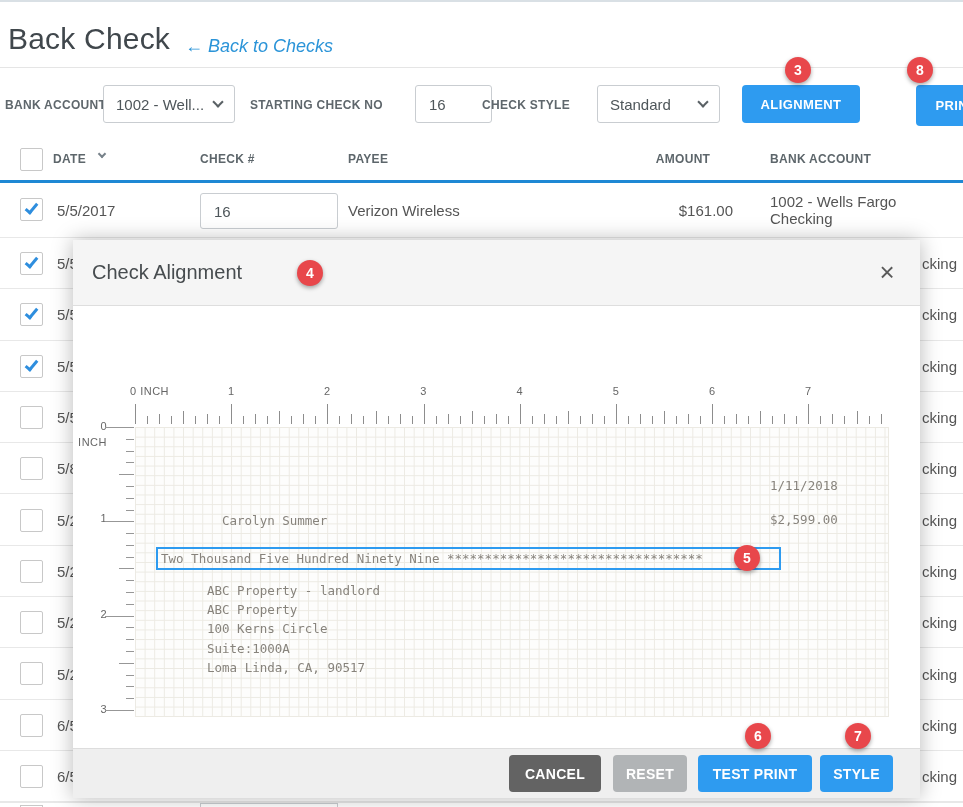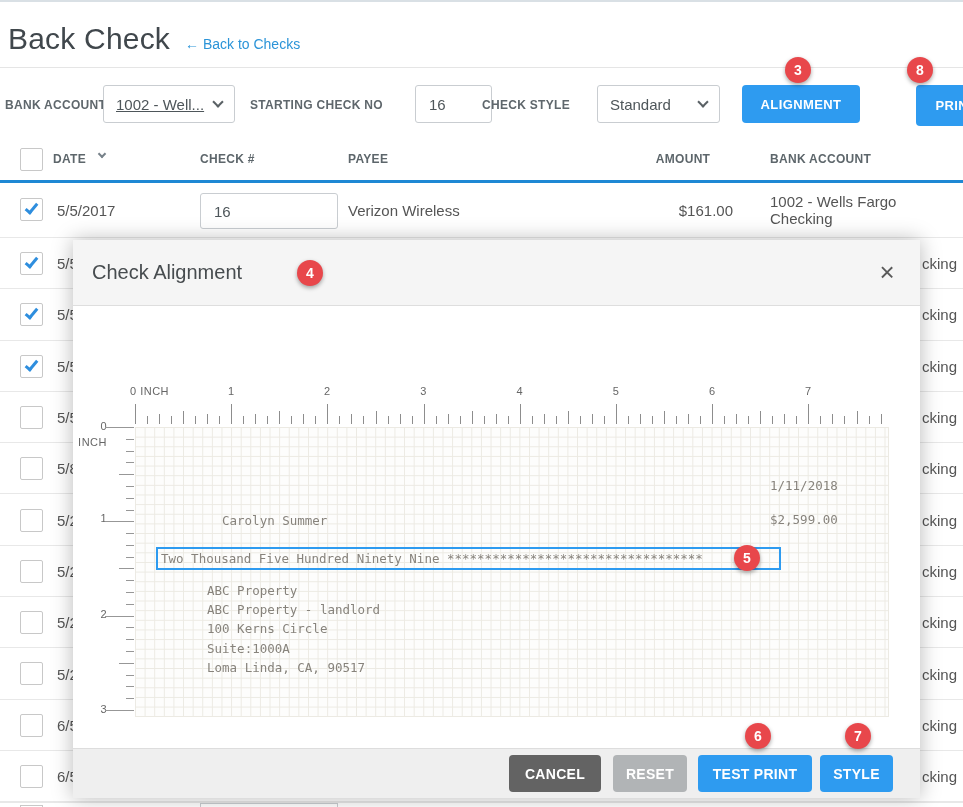--- a/index.html
+++ b/index.html
@@ -10,21 +10,21 @@
   html,body{margin:0;padding:0;}
   body{
     width:963px;height:807px;position:relative;overflow:hidden;background:#fff;
     font-family:"Liberation Sans",sans-serif;color:#555;
   }
   .abs{position:absolute;}
   
   .top-hairline{left:0;top:0;width:963px;height:2px;background:#d9e0e5;}
   
   .page-title{left:8px;top:22px;font-size:30px;color:#40474c;letter-spacing:.2px;}
-  .back-link{left:185px;top:36px;font-size:14px;color:var(--link);cursor:pointer;}
+  .back-link{left:185px;top:36px;font-size:18px;color:var(--link);cursor:pointer;font-style:italic;}
   .hdr-sep{left:0;top:67px;width:963px;height:1px;background:#e5e5e5;}
   
   .lbl{font-size:12px;color:#5f676c;font-weight:700;letter-spacing:.3px;}
   .ctrl{height:38px;border:1px solid #c9cdd1;border-radius:3px;background:#fff;
         font-size:15px;color:#4e565a;display:flex;align-items:center;padding:0 12px;}
   .chev{width:8px;height:8px;border-right:2px solid #5a6165;border-bottom:2px solid #5a6165;
         transform:rotate(45deg);margin-top:-4px;}
   .btn-primary{background:var(--accent);color:#fff;font-weight:700;font-size:13px;
         border-radius:4px;display:flex;align-items:center;justify-content:center;
         letter-spacing:.4px;cursor:pointer;}
@@ -87,21 +87,21 @@
 </head>
 <body>
 
 <div class="abs top-hairline"></div>
 
 <div class="abs page-title">Back Check</div>
 <div class="abs back-link">← Back to Checks</div>
 <div class="abs hdr-sep"></div>
 
 <div class="abs lbl" style="left:5px;top:98px;">BANK ACCOUNT</div>
-<div class="abs ctrl" style="left:103px;top:85px;width:132px;justify-content:space-between;text-decoration:underline;">
+<div class="abs ctrl" style="left:103px;top:85px;width:132px;justify-content:space-between;">
   <span>1002 - Well...</span>
   <span class="chev"></span>
 </div>
 <div class="abs lbl" style="left:250px;top:98px;">STARTING CHECK NO</div>
 <input class="abs txt" style="left: 415px; top: 85px; width: 77px; height: 38px;" value="16">
 <div class="abs lbl" style="left:482px;top:98px;">CHECK STYLE</div>
 <div class="abs ctrl" style="left:597px;top:85px;width:123px;justify-content:space-between;">
   <span>Standard</span>
   <span class="chev"></span>
 </div>
@@ -322,22 +322,22 @@
   <div class="chkfield" style="left:697px;top:238px;">1/11/2018</div>
   <div class="chkfield" style="left:149px;top:273px;">Carolyn Summer</div>
   <div class="chkfield" style="left:697px;top:272px;">$2,599.00</div>
 
   <div class="words-box">
     <span>Two Thousand Five Hundred Ninety Nine **********************************</span>
   </div>
   <div class="badge inmodal" style="position:absolute;left:661px;top:305px;">5</div>
 
   <div id="address-block" style="position:absolute;left:134px;top:341px;">
+      <div class="addr-line">ABC Property - landlord</div>
       <div class="addr-line">ABC Property</div>
-      <div class="addr-line">ABC Property - landlord</div>
       <div class="addr-line">100 Kerns Circle</div>
       <div class="addr-line">Suite:1000A</div>
       <div class="addr-line">Loma Linda, CA, 90517</div>
     </div>
 
   <div class="modal-footer"></div>
   <div class="mbtn" style="left:436px;width:92px;background:var(--cancel);">CANCEL</div>
   <div class="mbtn" style="left:540px;width:74px;background:var(--reset);">RESET</div>
   <div class="mbtn" style="left:625px;width:114px;background:var(--accent);">TEST PRINT</div>
   <div class="mbtn" style="left:747px;width:73px;background:var(--accent);">STYLE</div>

